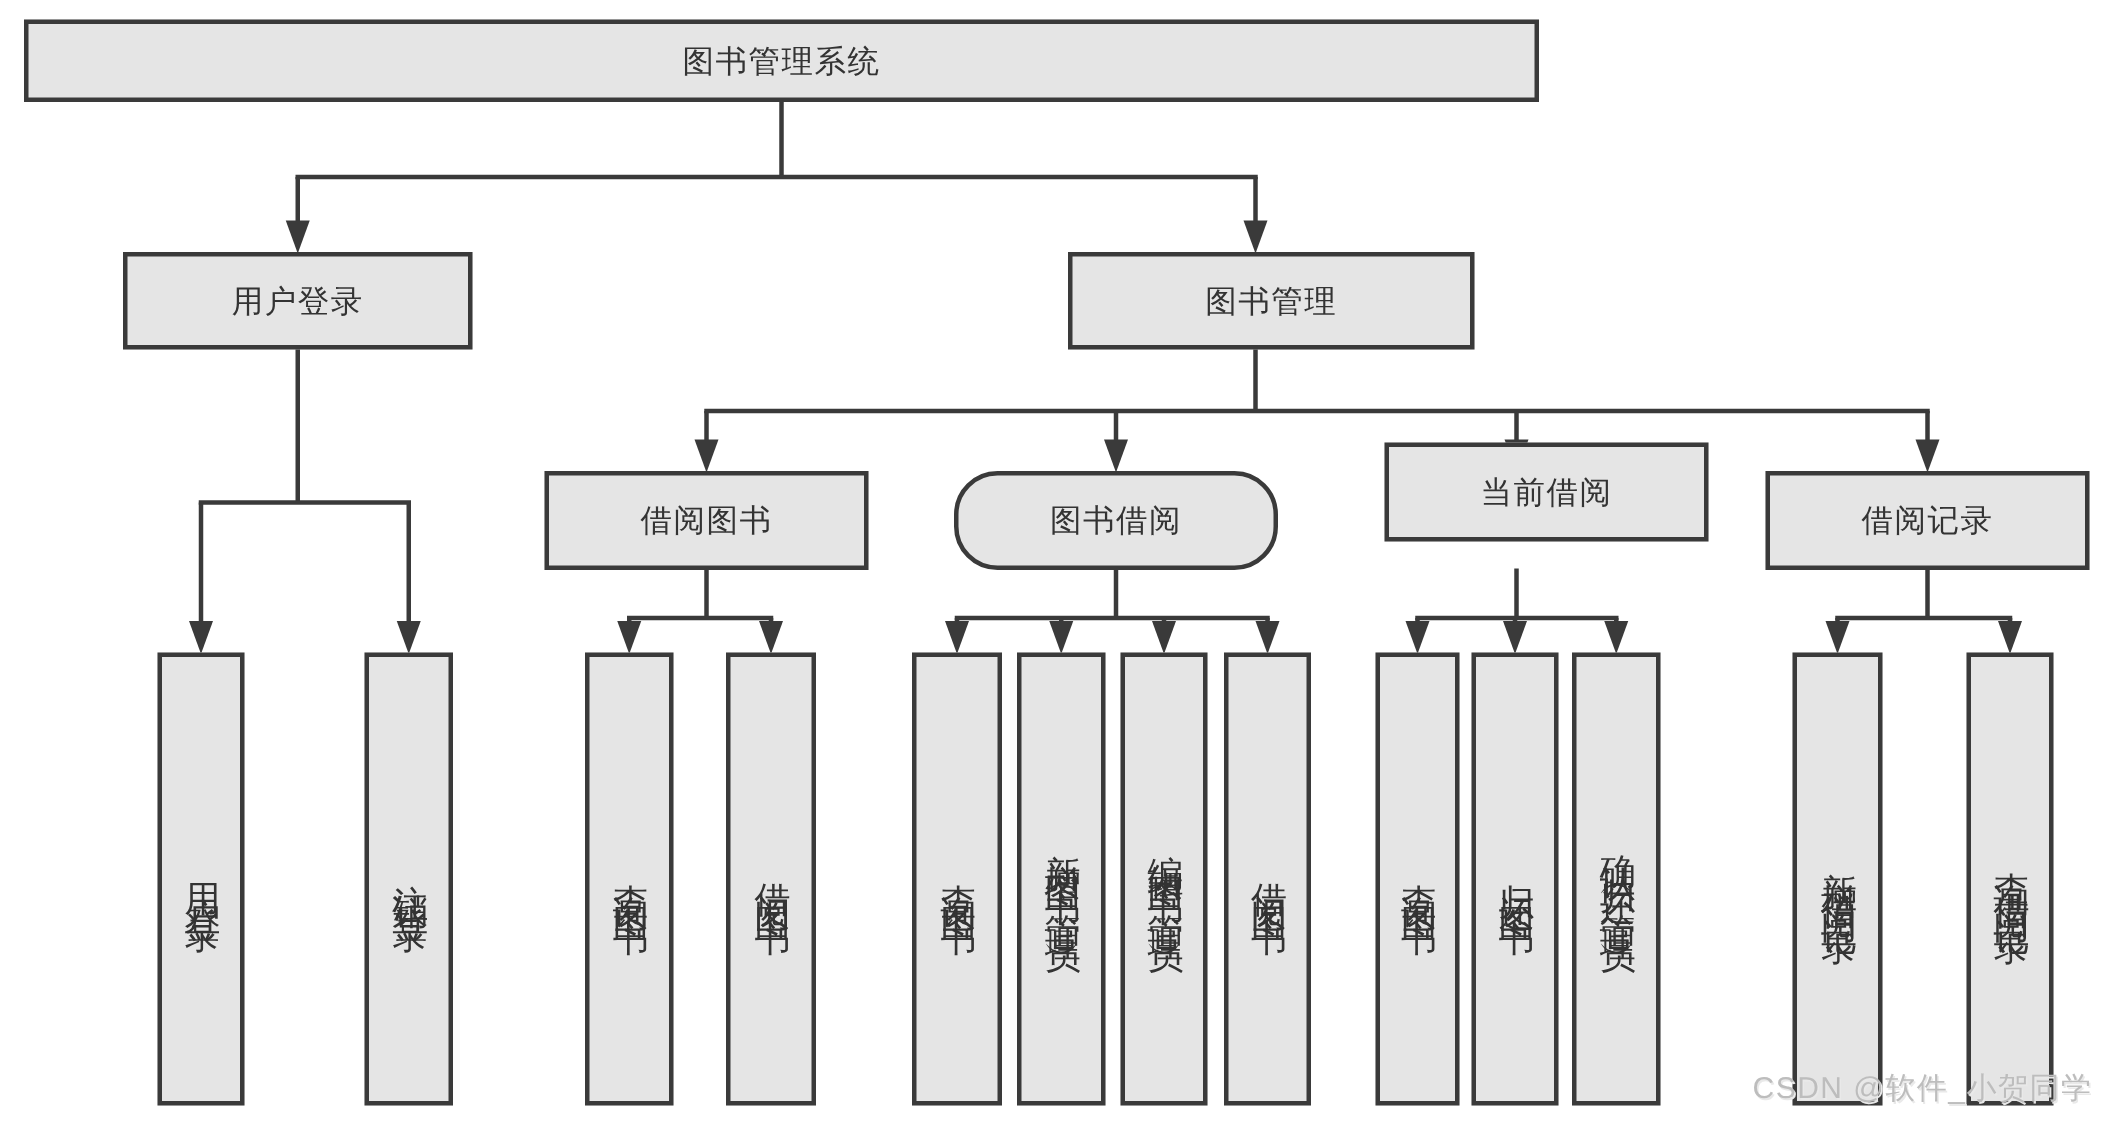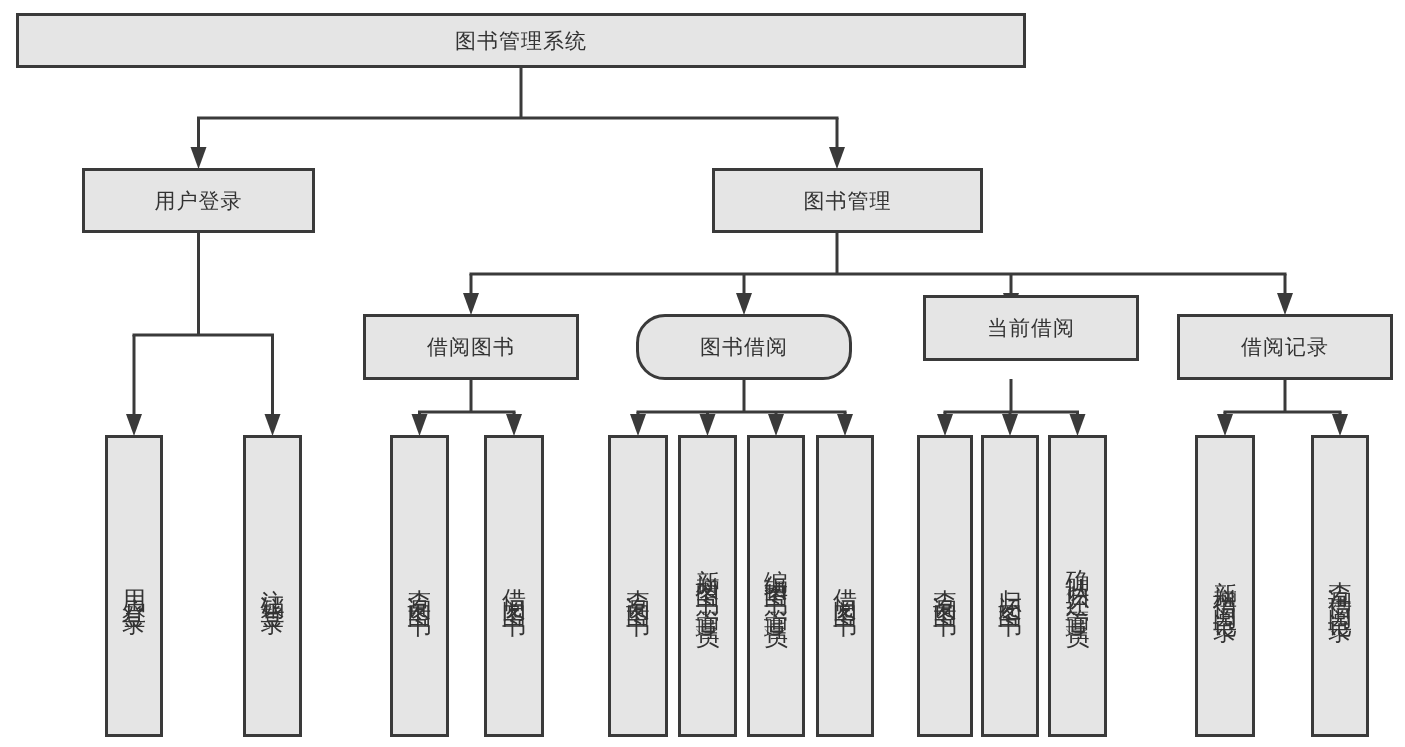--- a/index.html
+++ b/index.html
@@ -100,13 +100,14 @@
       <div class="node v" style="left: 608px; top: 435px; width: 60px; height: 302px;">查询图书</div>
       <div class="node v" style="left: 678px; top: 435px; width: 59px; height: 302px;">新增图书（管理员）</div>
       <div class="node v" style="left: 747px; top: 435px; width: 58px; height: 302px;">编辑图书（管理员）</div>
       <div class="node v" style="left: 816px; top: 435px; width: 58px; height: 302px;">借阅图书</div>
       <div class="node v" style="left: 917px; top: 435px; width: 56px; height: 302px;">查询图书</div>
       <div class="node v" style="left: 981px; top: 435px; width: 58px; height: 302px;">归还图书</div>
       <div class="node v" style="left: 1048px; top: 435px; width: 59px; height: 302px;">确认归还（管理员）</div>
       <div class="node v" style="left: 1195px; top: 435px; width: 60px; height: 302px;">新增借阅记录</div>
       <div class="node v" style="left: 1311px; top: 435px; width: 58px; height: 302px;">查询借阅记录</div>
     </div>
+  <div class="watermark">CSDN @软件_小贺同学</div>
 </div>
 
 </body></html>

